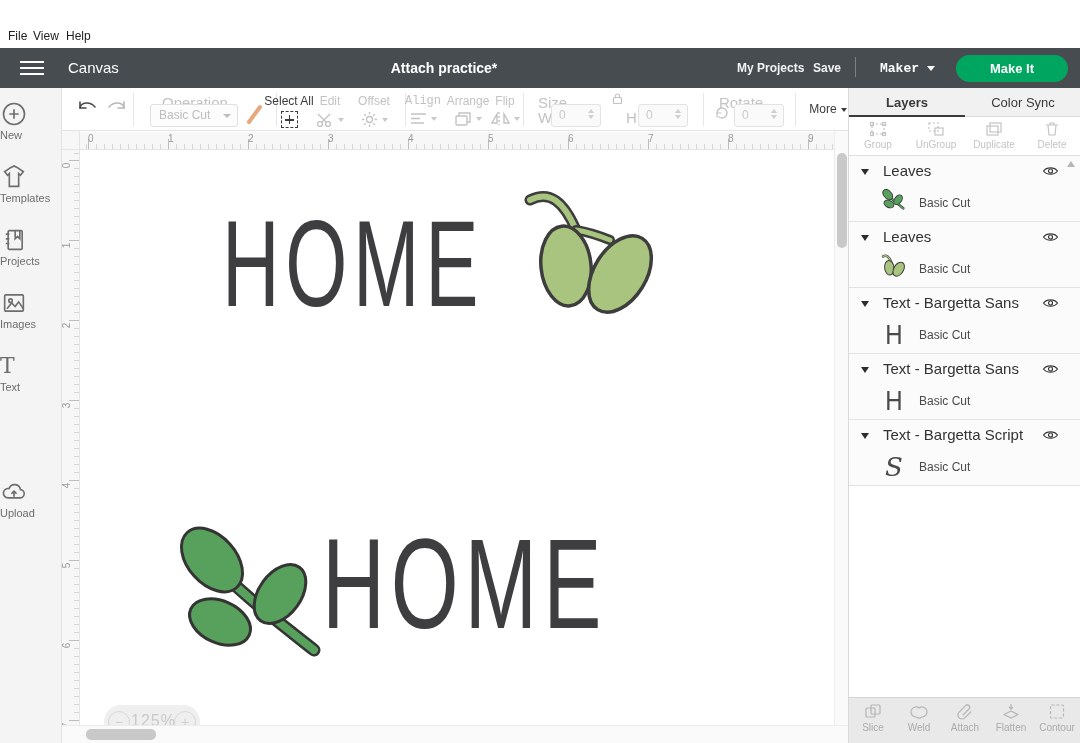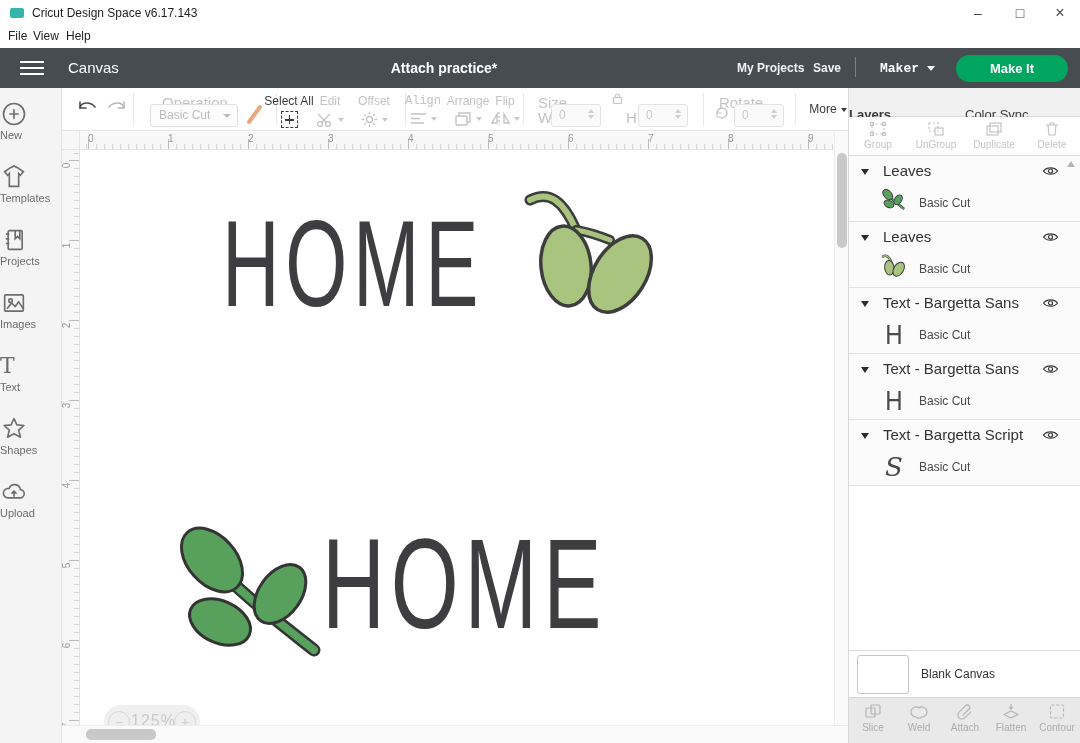--- a/index.html
+++ b/index.html
@@ -85,21 +85,21 @@
   #h-scrollbar { left:0; top:594px; width:786px; height:18px; background:#fafafa; border-top:1px solid #ececec; }
   #h-thumb { left:24px; top:3px; width:70px; height:11px; background:#c9c9c9; border-radius:5px; }
 
   #zoom-pill { left:24px; top:555px; width:96px; height:34px; background:rgba(238,238,238,.92); border-radius:17px; }
   .zoom-circle { position:absolute; top:6px; width:22px; height:22px; border:1px solid #d8d8d8; border-radius:50%; text-align:center; line-height:20px; font-size:14px; color:#cfcfcf; }
   #zoom-level { position:absolute; left:27px; top:7px; width:42px; text-align:center; font-size:16px; color:#c9c9c9; letter-spacing:1px; }
 
   
   #right-panel { left:848px; top:88px; width:232px; height:655px; background:#fff; border-left:1px solid #d9d9d9; }
   #rp-tabs { position:absolute; left:0; top:0; width:232px; height:29px; background:#f1f1f1; border-bottom:1px solid #dcdcdc; }
-  .rp-tab { position:absolute; top:12px; width:116px; height:29px; line-height:29px; font-size:13px; color:#3a3a3a; }
+  .rp-tab { position:absolute; top:0; width:116px; height:29px; text-align:center; line-height:29px; font-size:13px; color:#3a3a3a; }
   .rp-tab.active { border-bottom:2px solid #3a3a3a; font-weight:bold; }
   #rp-actions { position:absolute; left:0; top:29px; width:232px; height:38px; background:#fff; }
   .rpa { position:absolute; top:4px; width:58px; text-align:center; color:#c4c4c4; font-size:10px; }
   .rpa svg { stroke:#c4c4c4; fill:none; stroke-width:1.2; display:block; margin:0 auto 2px; }
   #layers-list { position:absolute; left:0; top:67px; width:232px; border-top:1px solid #e0e0e0; background:#4c1d95; }
   .layer { position:relative; height:66px; border-bottom:1px solid #e3e3e3; background:#fbfbfb; }
   .tri { position:absolute; left:12px; top:13px; width:0; height:0; border-left:4.5px solid transparent; border-right:4.5px solid transparent; border-top:6px solid #2c2c2c; }
   .lname { position:absolute; left:34px; top:6px; font-size:15px; color:#333; }
   .eye { position:absolute; right:22px; top:8px; }
   .eye svg { stroke:#3a3a3a; fill:none; stroke-width:1.2; }
@@ -115,27 +115,20 @@
   #canvas-row-label { position:absolute; left:72px; top:16px; font-size:12px; color:#333; }
   #rp-bottom { position:absolute; left:0; top:609px; width:232px; height:46px; background:#e9e9e9; border-top:1px solid #d5d5d5; }
   .rpb { position:absolute; top:5px; width:46px; text-align:center; color:#ababab; font-size:10px; }
   .rpb svg { stroke:#b5b5b5; fill:none; stroke-width:1.2; display:block; margin:0 auto 2px; }
 </style>
 </head>
 <body>
 
 <div id="app">
 
-  <div id="titlebar" class="abs">
-    <div id="app-icon" class="abs"></div>
-    <span id="app-title" class="abs">Cricut Design Space  v6.17.143</span>
-    <span class="winbtn abs" style="left:963px;">–</span>
-    <span class="winbtn abs" style="left:1005px;">□</span>
-    <span class="winbtn abs" style="left:1045px; font-size:16px;">×</span>
-  </div>
 
   <div id="menubar" class="abs">
     <span class="menu-item abs" style="left:8px;">File</span>
     <span class="menu-item abs" style="left:33px;">View</span>
     <span class="menu-item abs" style="left:66px;">Help</span>
   </div>
 
   <div id="header" class="abs">
     <div id="hamburger" class="abs"></div>
     <span id="canvas-label" class="abs">Canvas</span>
@@ -172,26 +165,20 @@
       <span class="sbicon"><svg width="28" height="28" viewBox="0 0 24 24">
             <rect x="4" y="5" width="16" height="14" rx="1"></rect>
             <circle cx="9" cy="10" r="1.5"></circle>
             <path d="M6 17l4-5 3 3 3-4 4 6"></path>
           </svg></span>
       <span class="sblbl">Images</span>
     </div>
     <div class="sbi" style="top:262px;">
       <span class="sbicon"><span class="tglyph">T</span></span>
       <span class="sblbl">Text</span>
-    </div>
-    <div class="sbi" style="top:325px;">
-      <span class="sbicon"><svg width="28" height="28" viewBox="0 0 24 24" stroke-linejoin="round">
-            <path d="M12 3l2.5 5.5 6 .5-4.5 4 1.5 6-5.5-3-5.5 3 1.5-6-4.5-4 6-.5z"></path>
-          </svg></span>
-      <span class="sblbl">Shapes</span>
     </div>
     <div class="sbi" style="top:388px;">
       <span class="sbicon"><svg width="28" height="28" viewBox="0 0 24 24" stroke-linejoin="round">
             <path d="M7 17a4 4 0 1 1 .8-7.9A5 5 0 0 1 17.5 10 3.5 3.5 0 0 1 17 17H7z"></path>
             <path d="M12 16v-4.5M9.8 13.5L12 11.3l2.2 2.2"></path>
           </svg></span>
       <span class="sblbl">Upload</span>
     </div>
   </div>
 
@@ -468,24 +455,20 @@
               <circle cx="8.5" cy="7" r="2"></circle>
             </svg></span>
         <div class="lsub">
           <span class="lthumb sglyph">S</span>
           <span class="ltype">Basic Cut</span>
         </div>
       </div>
     </div>
     <div id="list-scroll-up"></div>
 
-    <div id="canvas-row">
-      <div id="canvas-swatch"></div>
-      <span id="canvas-row-label">Blank Canvas</span>
-    </div>
 
     <div id="rp-bottom">
       <div class="rpb" style="left:1px;">
         <svg width="18" height="17" viewBox="0 0 18 17">
             <rect x="2" y="5" width="9" height="9" rx="1"></rect>
             <rect x="7" y="2" width="9" height="9" rx="1"></rect>
           </svg>
         <span>Slice</span>
       </div>
       <div class="rpb" style="left:47px;">

